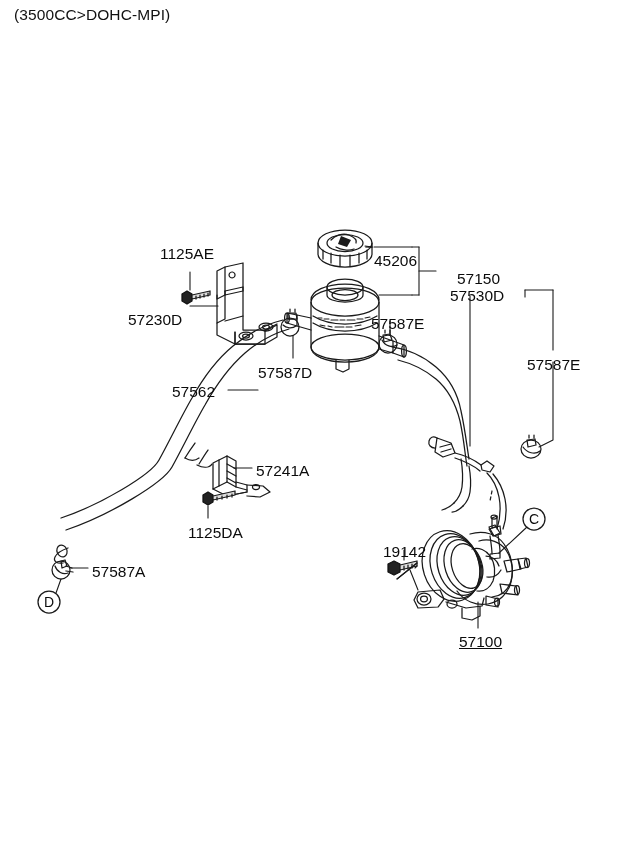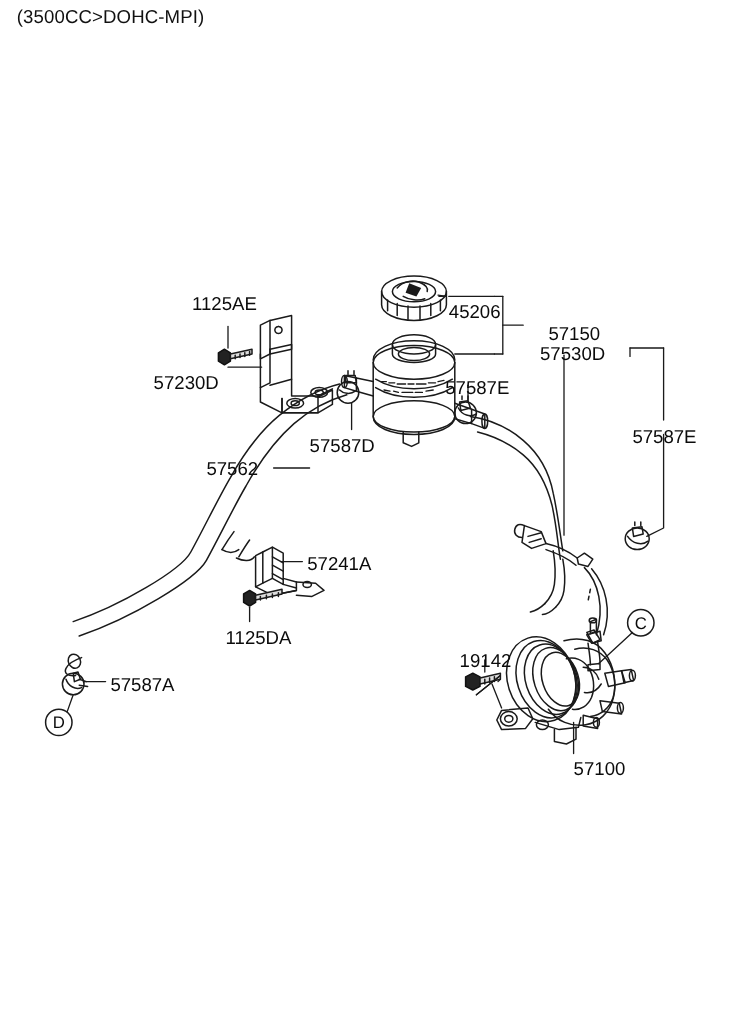--- a/index.html
+++ b/index.html
@@ -315,15 +315,15 @@
       <div class="lbl" style="left: 441px; top: 270px; margin-left: 16px;">57150</div>
       <div class="lbl" style="left: 450px; top: 287px; text-align: center;">57530D</div>
       <div class="lbl" style="left: 527px; top: 356px;">57587E</div>
       <div class="lbl" style="left: 371px; top: 315px;">57587E</div>
       <div class="lbl" style="left: 258px; top: 364px;">57587D</div>
       <div class="lbl" style="left: 172px; top: 383px;">57562</div>
       <div class="lbl" style="left: 256px; top: 462px;">57241A</div>
       <div class="lbl" style="left: 188px; top: 524px;">1125DA</div>
       <div class="lbl" style="left: 92px; top: 563px;">57587A</div>
       <div class="lbl" style="left: 383px; top: 543px;">19142</div>
-      <div class="lbl" style="left: 478px; top: 633px;">57100</div>
+      <div class="lbl" style="left: 459px; top: 633px; text-decoration: underline;">57100</div>
     </div>
 </div>
 
 </body></html>

